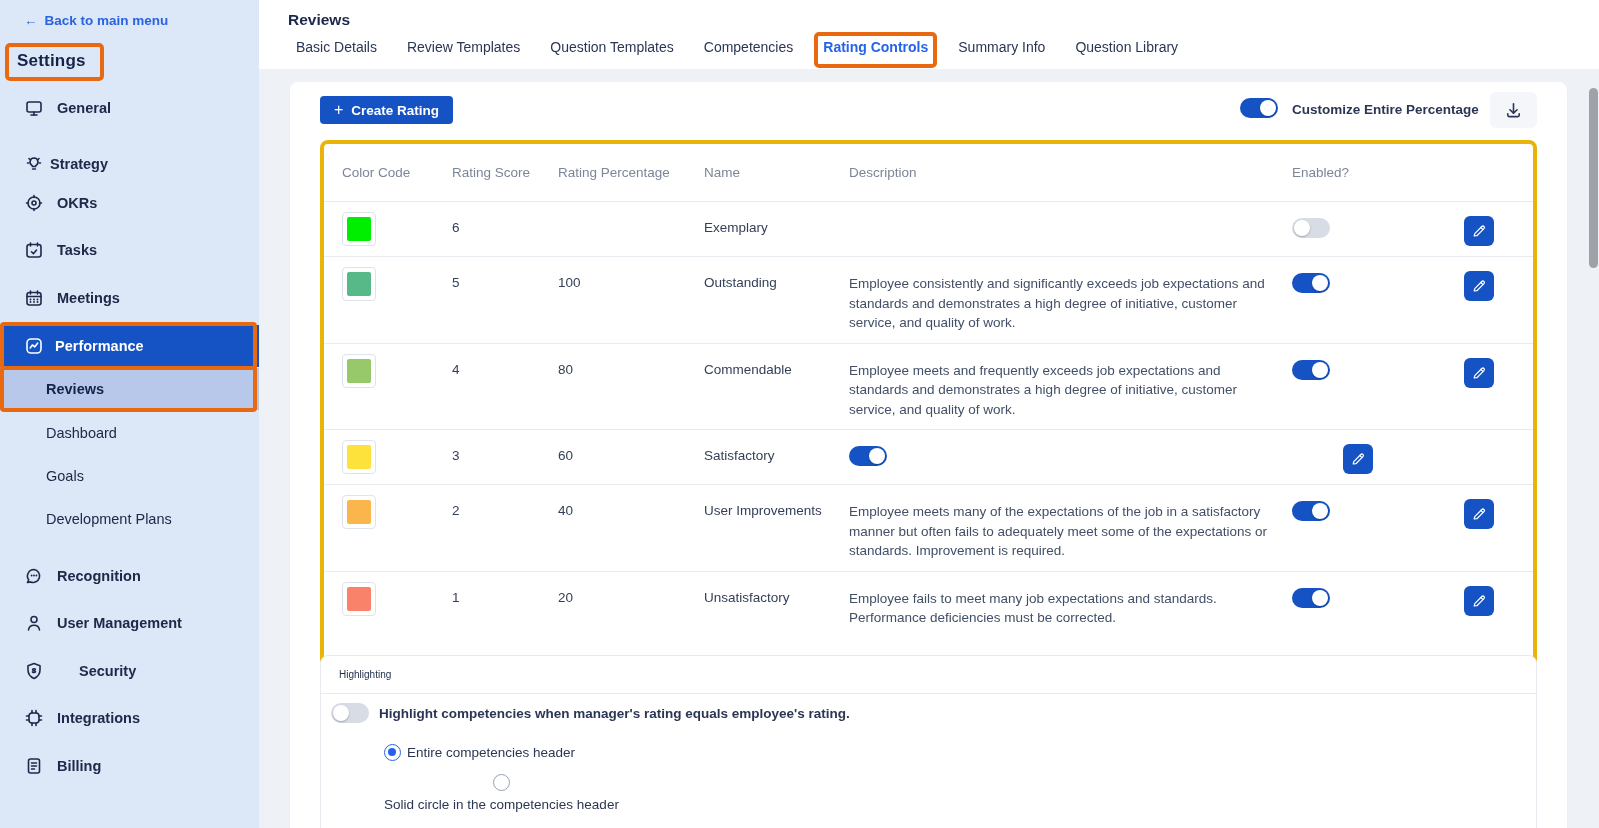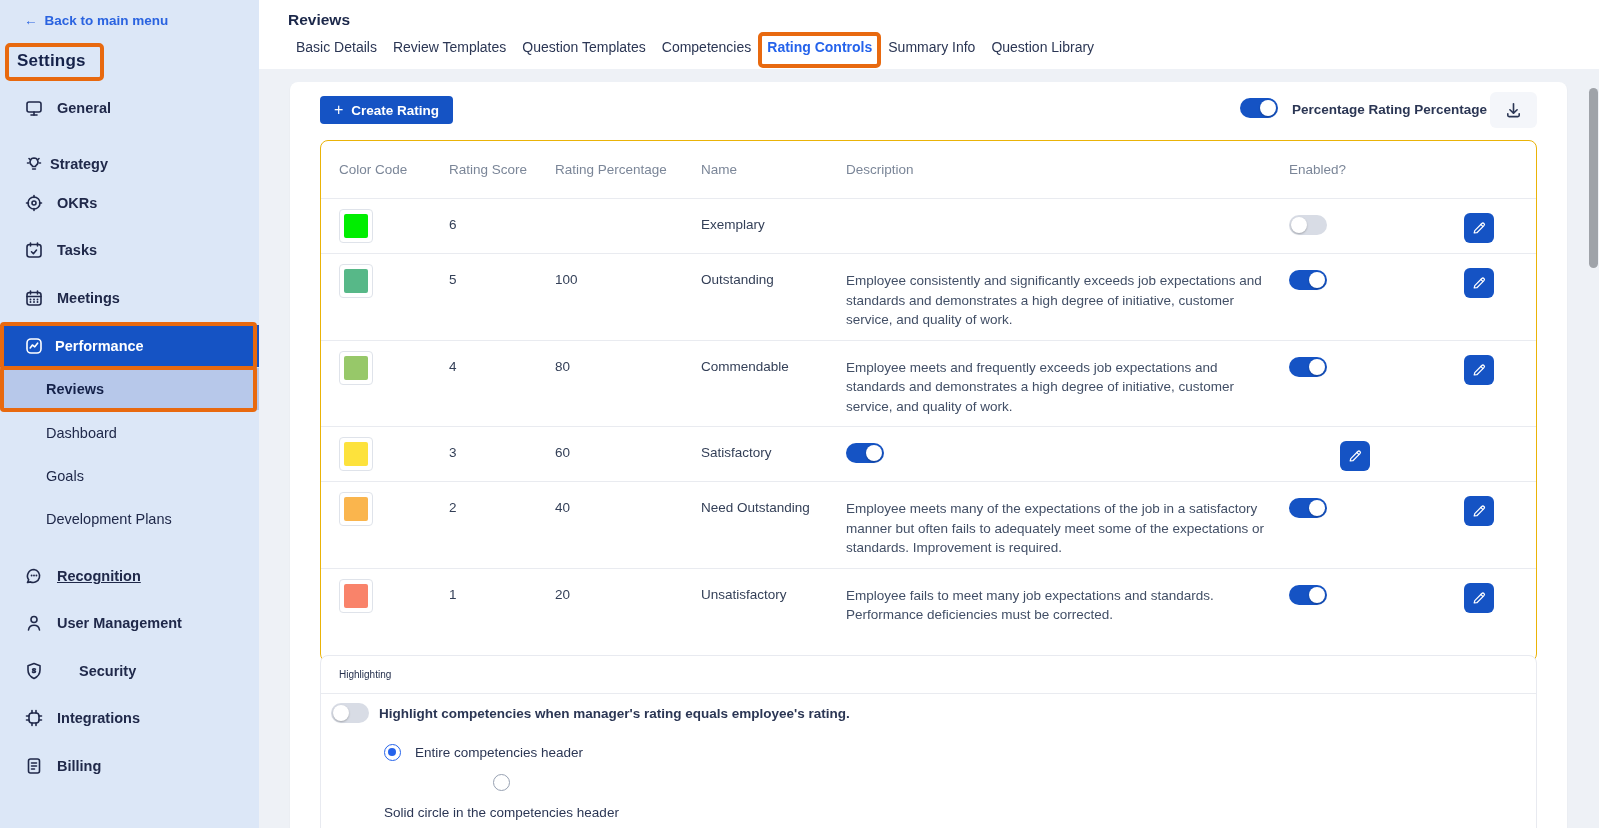--- a/index.html
+++ b/index.html
@@ -14,21 +14,21 @@
   .back-link { position:absolute; left:24px; top:13px; font-size:13.5px; font-weight:600; color:#2a63e0; cursor:pointer; display:flex; gap:7px; align-items:center; }
   .sidebar-title { position:absolute; left:17px; top:51px; font-size:17px; font-weight:700; color:#15224a; letter-spacing:.2px; }
   .nav-item { position:absolute; left:0; width:259px; height:40px; display:flex; align-items:center; gap:13px; padding-left:24px; font-size:14.5px; font-weight:600; color:#20294a; cursor:pointer; }
   .nav-item svg { flex:0 0 auto; }
   .nav-sub { padding-left:46px; font-weight:500; }
   .nav-active-parent { background:#1553c4; color:#ffffff; height:42px; }
   .nav-active-sub { background:#b7c8ea; height:42px; font-weight:700; color:#15224a; }
   
   .main-header { position:absolute; left:259px; top:0; width:1340px; height:69px; background:#ffffff; z-index:1; }
   .page-title { position:absolute; left:29px; top:11px; font-size:15.5px; font-weight:700; color:#1b2749; }
-  .tabs { position:absolute; left:37px; top:39px; display:flex; gap:16px; }
+  .tabs { position:absolute; left:37px; top:39px; display:flex; gap:30px; }
   .tab { font-size:14px; font-weight:500; color:#2b3654; padding-bottom:9px; cursor:pointer; white-space:nowrap; position:relative; }
   .tab.active { color:#2563eb; font-weight:600; border-bottom:2px solid #2563eb; }
   
   .anno { position:absolute; border:4px solid #e8690f; border-radius:5px; pointer-events:none; z-index:50; }
   .anno-settings { left:5px; top:43px; width:99px; height:38px; }
   .anno-performance { left:0; top:-3px; width:257px; height:48px; border-radius:4px; }
   .anno-reviews { left:0; top:-2px; width:257px; height:46px; border-radius:4px; }
   .anno-tab { left:-9px; top:-7px; right:-9px; bottom:-4px; width:auto; height:auto; }
   
   .card { position:absolute; left:290px; top:82px; width:1277px; height:780px; background:#ffffff; border-radius:8px; box-shadow:0 1px 2px rgba(16,24,40,.06); z-index:1; }
@@ -36,40 +36,40 @@
   .btn-create .plus { font-size:16px; font-weight:400; line-height:1; }
   
   .toggle { width:38px; height:20px; border-radius:10px; position:relative; cursor:pointer; flex:0 0 auto; }
   .toggle .knob { position:absolute; top:2px; width:16px; height:16px; border-radius:50%; background:#fff; box-shadow:0 1px 2px rgba(0,0,0,.25); }
   .toggle.on { background:#1553c4; } .toggle.on .knob { right:2px; }
   .toggle.off { background:#d8dce5; } .toggle.off .knob { left:2px; }
   .customize-toggle { position:absolute; left:950px; top:16px; }
   .customize-label { position:absolute; left:1002px; top:20px; font-size:13.5px; font-weight:600; color:#2b3654; }
   .btn-download { position:absolute; left:1200px; top:10px; width:47px; height:36px; background:#f4f6fa; border:none; border-radius:6px; display:flex; align-items:center; justify-content:center; cursor:pointer; }
   
-  .table-box { position:absolute; left:30px; top:58px; width:1217px; border:1px solid #eab308; border-radius:8px; padding-bottom:26px; background:#fff; }
+  .table-box { position:absolute; left:30px; top:58px; width:1217px; border:4px solid #eab308; border-radius:8px; padding-bottom:26px; background:#fff; }
   .tgrid { display:grid; grid-template-columns:110px 106px 146px 145px 443px 132px 1fr; padding-left:18px; }
   .thead { height:57px; align-items:center; }
   .thead div { font-size:13.5px; font-weight:500; color:#7b8698; }
   .trow { border-top:1px solid #e9ebf0; padding-top:10px; padding-bottom:10px; align-items:start; font-size:13.5px; }
   .swatch-box { width:34px; height:34px; border:1px solid #dfe3ea; border-radius:4px; background:#fff; display:flex; align-items:center; justify-content:center; }
   .swatch { width:24px; height:24px; border-radius:2px; }
   .cell-score, .cell-pct { color:#333f57; padding-top:8px; }
   .cell-name { color:#333f57; padding-top:8px; padding-right:14px; }
   .cell-desc { color:#424f66; line-height:19.5px; padding-top:7px; padding-right:16px; }
   .cell-enabled { padding-top:6px; }
   .cell-edit { padding-top:4px; display:flex; justify-content:center; }
   .btn-edit { width:30px; height:30px; background:#1553c4; border:none; border-radius:6px; display:flex; align-items:center; justify-content:center; cursor:pointer; }
   
   .highlight-box { position:absolute; left:30px; top:573px; width:1217px; height:200px; border:1px solid #e8eaf0; border-radius:8px; background:#fff; }
   .highlight-title { position:absolute; left:18px; top:13px; font-size:10px; font-weight:500; color:#26314e; }
   .highlight-divider { position:absolute; left:0; top:37px; width:100%; height:1px; background:#e9ebf0; }
   .highlight-toggle { position:absolute; left:10px; top:47px; }
   .highlight-label { position:absolute; left:58px; top:50px; font-size:13.5px; font-weight:600; color:#2b3654; }
-  .radio-row { position:absolute; left:63px; display:flex; align-items:center; gap:14px; cursor:pointer; }
+  .radio-row { position:absolute; left:63px; display:flex; align-items:center; gap:6px; cursor:pointer; }
   .radio-row .radio { width:17px; height:17px; border-radius:50%; border:1.6px solid #97a1b2; position:relative; flex:0 0 auto; }
   .radio-row.selected .radio { border-color:#2563eb; }
   .radio-row.selected .radio::after { content:""; position:absolute; left:3px; top:3px; width:8px; height:8px; border-radius:50%; background:#2563eb; }
   .radio-label { font-size:13.5px; font-weight:500; color:#2b3654; }
   
   .scroll-thumb { position:absolute; left:1589px; top:88px; width:9px; height:180px; border-radius:5px; background:#9fa3a9; z-index:5; cursor:pointer; }
 </style>
 </head>
 <body>
 
@@ -135,21 +135,21 @@
   </div>
   <div class="nav-item nav-sub" style="top:413px;">
     <span>Dashboard</span>
   </div>
   <div class="nav-item nav-sub" style="top:456px;">
     <span>Goals</span>
   </div>
   <div class="nav-item nav-sub" style="top:499px;">
     <span>Development Plans</span>
   </div>
-  <div class="nav-item" style="top:556px;text-decoration:underline;">
+  <div class="nav-item" style="top:556px;">
     <svg width="20" height="20" viewBox="0 0 20 20" fill="none" stroke="currentColor" stroke-width="1.6" stroke-linecap="round" stroke-linejoin="round">
         <path d="M10 3.5a6.5 6.5 0 0 0-5.3 10.3L3.5 16.5l3-.6A6.5 6.5 0 1 0 10 3.5z"></path>
         <path d="M7.6 9.5h.01M10 9.5h.01M12.4 9.5h.01" stroke-width="1.9"></path>
       </svg>
     <span>Recognition</span>
   </div>
   <div class="nav-item" style="top:603px;">
     <svg width="20" height="20" viewBox="0 0 20 20" fill="none" stroke="currentColor" stroke-width="1.6" stroke-linecap="round">
         <circle cx="10" cy="6.5" r="3"></circle>
         <path d="M4.5 17c.5-3.2 2.8-4.8 5.5-4.8s5 1.6 5.5 4.8"></path>
@@ -197,21 +197,21 @@
 
 <div class="card">
   <button class="btn-create">
     <span class="plus">+</span>
     <span>Create Rating</span>
   </button>
 
   <div class="toggle customize-toggle on">
       <div class="knob"></div>
     </div>
-  <div class="customize-label">Percentage Rating Percentage</div>
+  <div class="customize-label">Customize Entire Percentage</div>
   <button class="btn-download">
     <svg width="19" height="19" viewBox="0 0 20 20" fill="none" stroke="#2b3654" stroke-width="1.7" stroke-linecap="round" stroke-linejoin="round">
         <path d="M10 3v9.5"></path>
         <path d="M6.2 9.2L10 12.8l3.8-3.6"></path>
         <path d="M4 13.5v1.6a1.4 1.4 0 0 0 1.4 1.4h9.2a1.4 1.4 0 0 0 1.4-1.4v-1.6"></path>
       </svg>
   </button>
 
   <div class="table-box">
     <div class="tgrid thead">
@@ -324,21 +324,21 @@
   </div>
 
   <div class="tgrid trow">
     <div>
       <div class="swatch-box">
         <div class="swatch" style="background: rgb(250, 181, 77);"></div>
       </div>
     </div>
     <div class="cell-score">2</div>
     <div class="cell-pct">40</div>
-    <div class="cell-name">Need Outstanding</div>
+    <div class="cell-name">User Improvements</div>
     <div class="cell-desc">Employee meets many of the expectations of the job in a satisfactory manner but often fails to adequately meet some of the expectations or standards. Improvement is required.</div>
     <div class="cell-enabled">
       <div class="toggle on">
               <div class="knob"></div>
             </div>
     </div>
     <div class="cell-edit">
       <button class="btn-edit">
         <svg width="16" height="16" viewBox="0 0 20 20" fill="none" stroke="#ffffff" stroke-width="1.5" stroke-linecap="round" stroke-linejoin="round">
                 <path d="M4 16.2l.7-3L13.5 4.4a1.9 1.9 0 0 1 2.7 2.7L7.4 15.9l-3.4.3z"></path>

